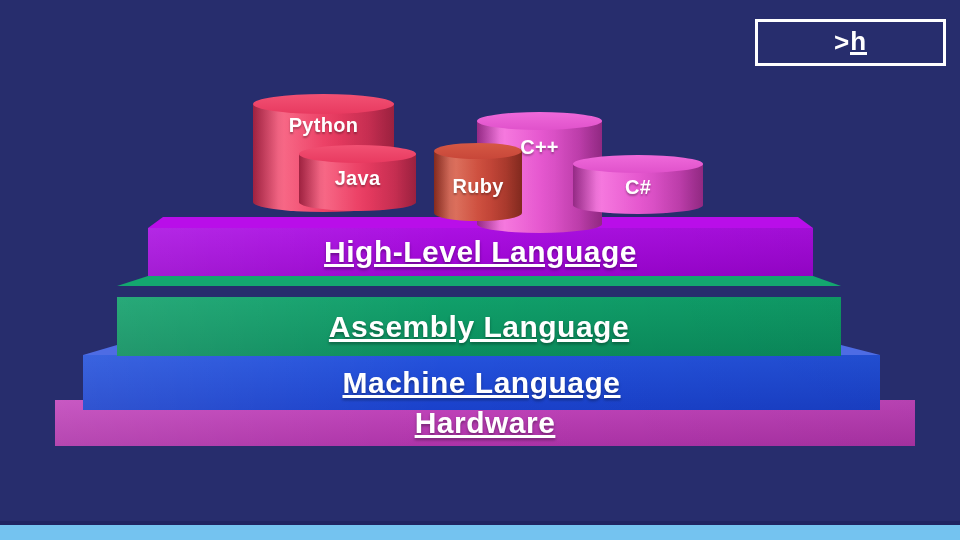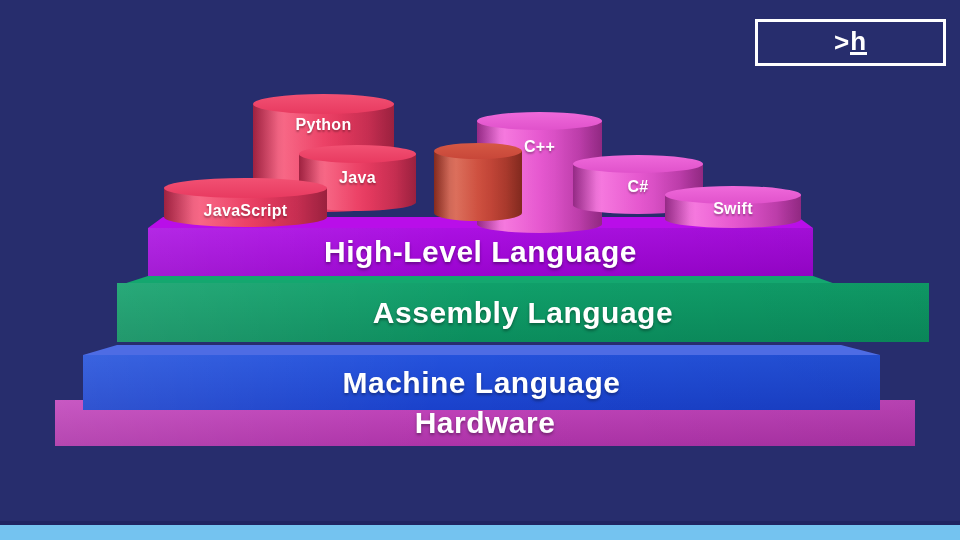--- a/index.html
+++ b/index.html
@@ -20,21 +20,21 @@
   
   .footer-line{position:absolute;left:0;top:521px;width:960px;height:4px;background:var(--strip-line);}
   .footer-strip{position:absolute;left:0;top:525px;width:960px;height:15px;background:var(--strip);}
   
   .face{position:absolute;box-sizing:border-box;}
   .front{display:flex;align-items:center;justify-content:center;}
   .front::after{content:"";position:absolute;inset:0;
     background:linear-gradient(105deg,rgba(255,255,255,.10),rgba(255,255,255,0) 45%,rgba(0,0,0,.06));}
   .layer-label{
     position:relative;z-index:2;font-size:30px;font-weight:700;letter-spacing:.5px;
-    text-shadow:0 2px 3px rgba(0,0,0,.35);white-space:nowrap;
+    text-shadow:0 2px 3px rgba(0,0,0,.35);white-space:nowrap;text-decoration:underline;
   }
   .hl-front{background:linear-gradient(180deg,var(--purple-front),var(--purple-front-2));}
   .hl-top{background:var(--purple-top);}
   .asm-front{background:linear-gradient(180deg,var(--green-front),var(--green-front-2));}
   .asm-top{background:var(--green-top);}
   .mach-front{background:linear-gradient(180deg,var(--blue-front),var(--blue-front-2));}
   .mach-top{background:var(--blue-top);}
   .hw-front{background:linear-gradient(180deg,var(--magenta-front),var(--magenta-front-2));}
   .hw-top{background:var(--magenta-top);}
   
@@ -44,21 +44,21 @@
     border-radius:0 0 50% 50% / 0 0 var(--ry) var(--ry);
   }
   .cyl-body::after{content:"";position:absolute;inset:0;border-radius:inherit;
     background:linear-gradient(90deg,rgba(0,0,0,.20),rgba(255,255,255,.12) 18%,rgba(255,255,255,0) 50%,rgba(0,0,0,.08) 82%,rgba(0,0,0,.22));}
   .cyl-top{
     position:absolute;left:0;right:0;top:0;height:calc(var(--ry) * 2);
     border-radius:50%;z-index:2;
   }
   .cyl-label{
     position:absolute;left:0;right:0;text-align:center;z-index:3;
-    font-size:16px;line-height:24px;font-weight:700;letter-spacing:.3px;
+    font-size:20px;line-height:24px;font-weight:700;letter-spacing:.3px;
     text-shadow:0 2px 2px rgba(0,0,0,.30);white-space:nowrap;
   }
   .red  .cyl-body{background:linear-gradient(90deg,var(--red-dark),var(--red-light) 22%,var(--red-base) 62%,var(--red-dark));}
   .red  .cyl-top{background:linear-gradient(180deg,var(--red-top),var(--red-base));}
   .ruby .cyl-body{background:linear-gradient(90deg,var(--ruby-dark),var(--ruby-light) 25%,var(--ruby-base) 65%,var(--ruby-dark));}
   .ruby .cyl-top{background:linear-gradient(180deg,var(--ruby-top),var(--ruby-base));}
   .pink .cyl-body{background:linear-gradient(90deg,var(--pink-dark),var(--pink-light) 22%,var(--pink-base) 62%,var(--pink-dark));}
   .pink .cyl-top{background:linear-gradient(180deg,var(--pink-top),var(--pink-base));}
 </style>
 </head>
@@ -80,21 +80,21 @@
 
   <div>
     <div class="face mach-top" style="left:83px;top:345px;width:797px;height:10px;clip-path:polygon(34px 0,758px 0,797px 10px,0 10px);"></div>
     <div class="face front mach-front" style="left:83px;top:355px;width:797px;height:55px;">
       <span class="layer-label">Machine Language</span>
     </div>
   </div>
 
   <div>
     <div class="face asm-top" style="left:117px;top:276px;width:724px;height:10px;clip-path:polygon(31px 0,696px 0,724px 10px,0 10px);"></div>
-    <div class="face front asm-front" style="left:117px;top:283px;width:812px;height:59px;">
+    <div class="face front asm-front" style="left:117px;top:297px;width:724px;height:59px;">
       <span class="layer-label">Assembly Language</span>
     </div>
   </div>
 
   <div>
     <div class="face hl-top" style="left:148px;top:217px;width:665px;height:11px;clip-path:polygon(15px 0,650px 0,665px 11px,0 11px);"></div>
     <div class="face front hl-front" style="left:148px;top:228px;width:665px;height:48px;">
       <span class="layer-label">High-Level Language</span>
     </div>
   </div>
@@ -119,30 +119,21 @@
 
   <div class="cyl red" style="left:299px;top:145px;width:117px;height:66px;--ry:9px;">
     <div class="cyl-body"></div>
     <div class="cyl-top"></div>
     <span class="cyl-label" style="top:21px;">Java</span>
   </div>
 
   <div class="cyl ruby" style="left:434px;top:143px;width:88px;height:78px;--ry:8px;">
     <div class="cyl-body"></div>
     <div class="cyl-top"></div>
+    <span class="cyl-label" style="top:31px;">Ruby</span>
   </div>
 
-  <div class="cyl pink" style="left:665px;top:186px;width:136px;height:42px;--ry:9px;">
-    <div class="cyl-body"></div>
-    <div class="cyl-top"></div>
-    <span class="cyl-label" style="top:11px;">Swift</span>
-  </div>
 
-  <div class="cyl red" style="left:164px;top:178px;width:163px;height:49px;--ry:10px;">
-    <div class="cyl-body"></div>
-    <div class="cyl-top"></div>
-    <span class="cyl-label" style="top:21px;">JavaScript</span>
-  </div>
 
   <div class="footer-line"></div>
   <div class="footer-strip"></div>
 
 </div>
 
 </body></html>

